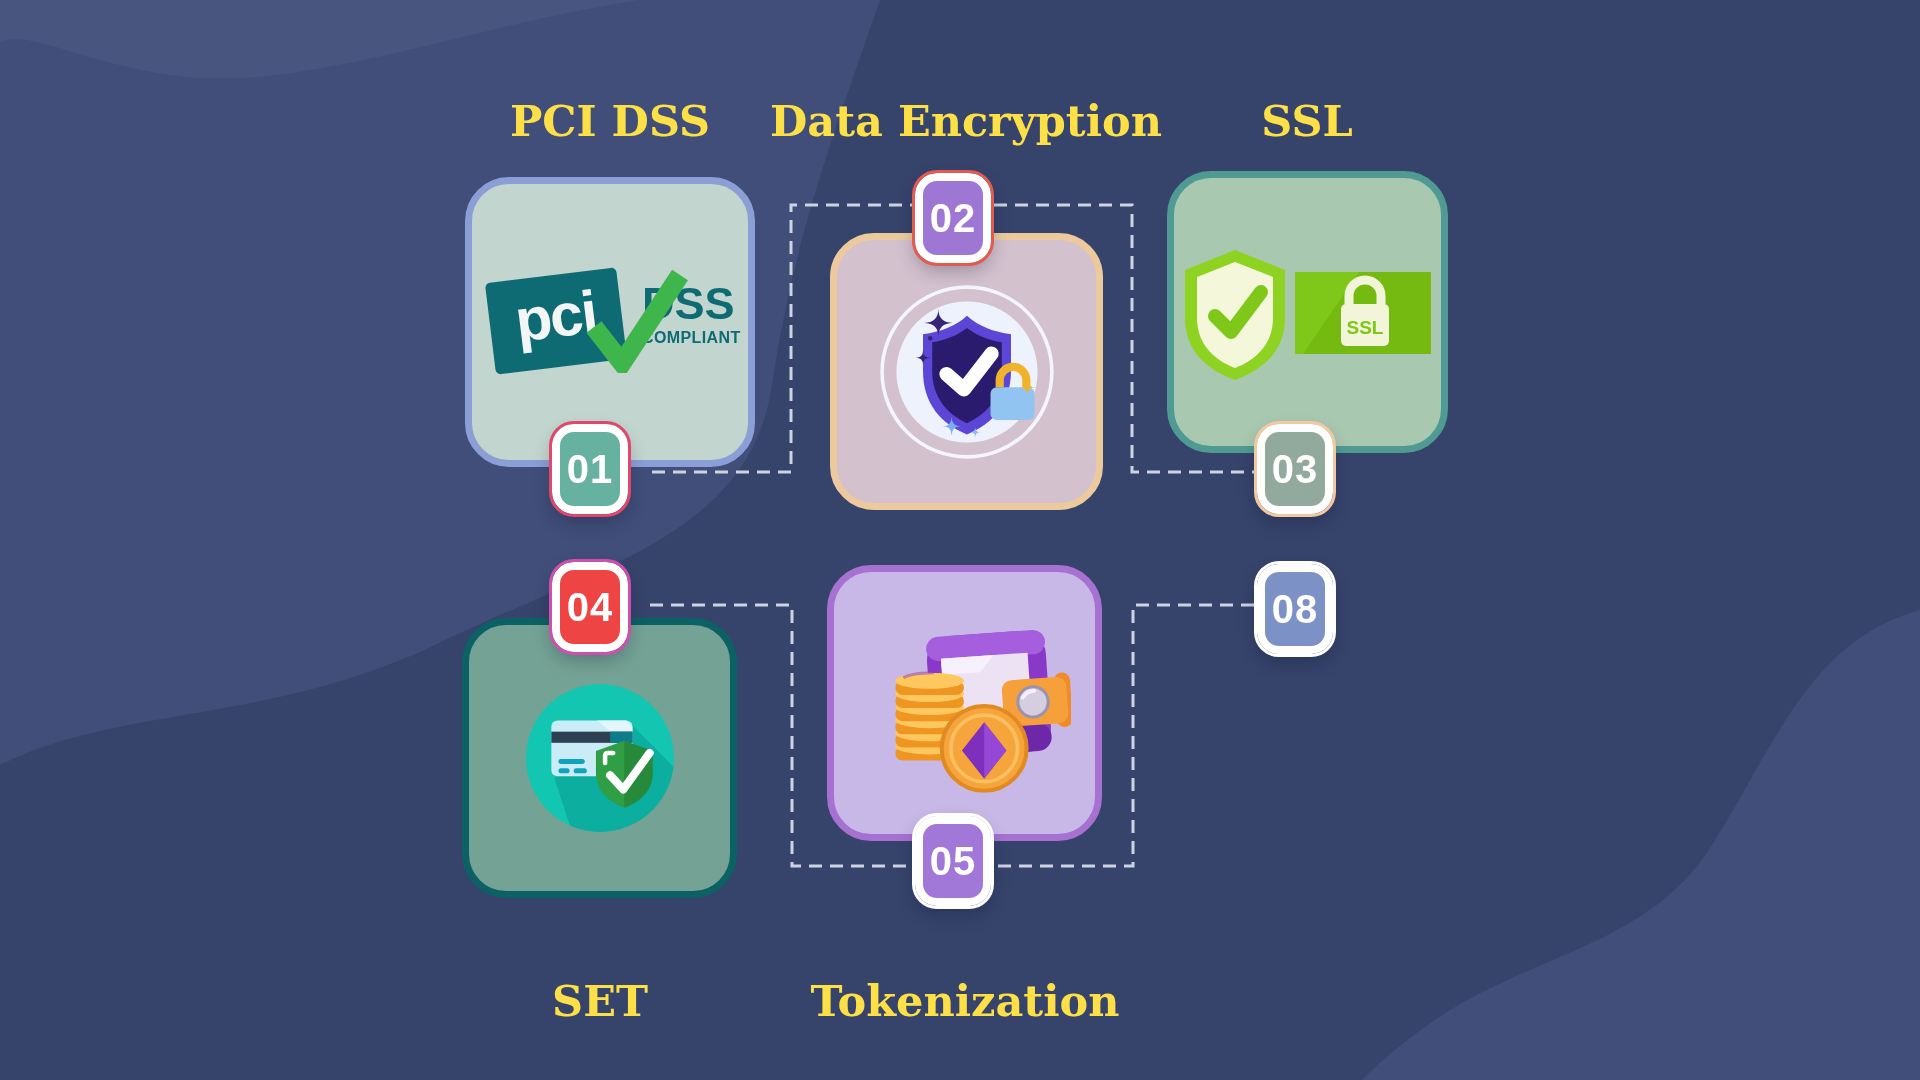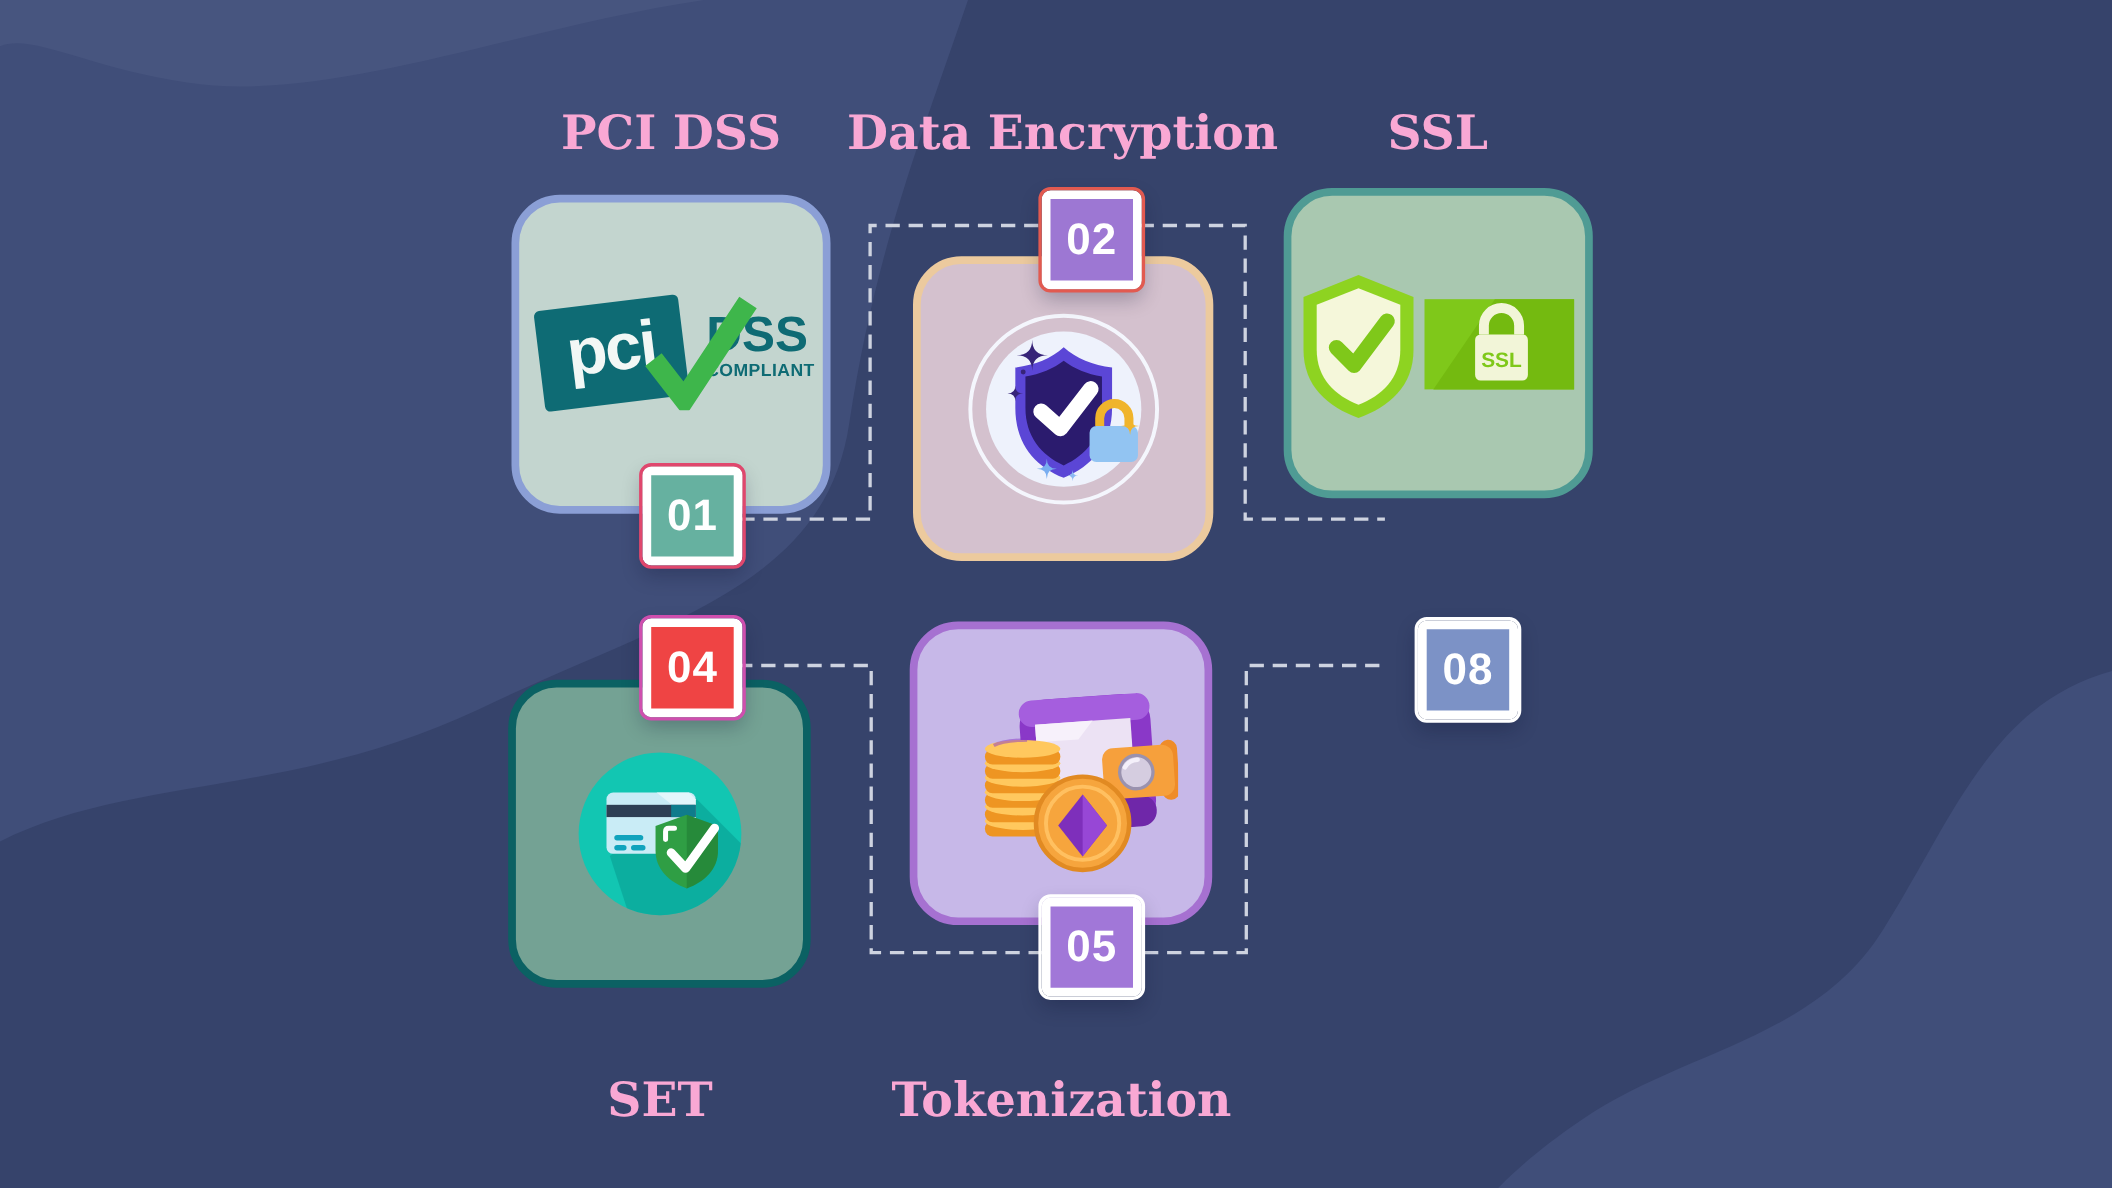--- a/index.html
+++ b/index.html
@@ -9,33 +9,33 @@
   .connector-svg{z-index:1;}
 
   .card{position:absolute;box-sizing:border-box;border:7px solid;border-radius:44px;z-index:2;}
   .c1{left:465px;top:177px;width:290px;height:290px;}
   .c2{left:830px;top:233px;width:273px;height:277px;}
   .c3{left:1167px;top:171px;width:281px;height:282px;}
   .c4{left:462px;top:618px;width:275px;height:280px;}
   .c5{left:827px;top:565px;width:275px;height:276px;}
   .c6{left:1173px;top:625px;width:270px;height:278px;}
 
-  .badge{position:absolute;box-sizing:border-box;width:91px;height:90px;
-         border:8px solid #ffffff;border-radius:8px;outline:3.5px solid transparent;
+  .badge{position:absolute;box-sizing:border-box;width:76px;height:90px;
+         border:8px solid #ffffff;border-radius:22px;outline:3.5px solid transparent;
          display:flex;align-items:center;justify-content:center;z-index:3;
-         box-shadow:0 8px 18px rgba(10,16,42,.28);margin-left:32px;}
+         box-shadow:0 8px 18px rgba(10,16,42,.28);}
   .badge span{color:#fff;font-weight:bold;font-size:40px;letter-spacing:1px;}
   .b1{left:552px;top:424px;}
   .b2{left:915px;top:173px;}
   .b3{left:1257px;top:424px;}
   .b4{left:552px;top:562px;}
   .b5{left:915px;top:816px;}
   .b6{left:1257px;top:564px;}
 
-  .title{position:absolute;transform:translateX(-50%);color:#f9a8d4;
+  .title{position:absolute;transform:translateX(-50%);color:#fde047;
          font-family:"DejaVu Serif","Liberation Serif",serif;font-weight:bold;
          font-size:43px;white-space:nowrap;z-index:2;}
   .t1{left:610px;top:60px;}
   .t2{left:966px;top:60px;}
   .t3{left:1307px;top:60px;}
   .t4{left:600px;top:940px;}
   .t5{left:965px;top:940px;}
   .t6{left:1307px;top:940px;}
 
   .icon-center{position:absolute;left:50%;top:50%;transform:translate(-50%,-50%);}
@@ -183,20 +183,23 @@
     </svg>
   </section>
 
 
   <div class="badge b1" style="background: rgb(102, 177, 160); outline-color: rgb(224, 71, 109);">
     <span>01</span>
   </div>
   <div class="badge b2" style="background: rgb(157, 119, 211); outline-color: rgb(226, 90, 80);">
     <span>02</span>
   </div>
+  <div class="badge b3" style="background: rgb(146, 170, 157); outline-color: rgb(242, 200, 160);">
+    <span>03</span>
+  </div>
   <div class="badge b4" style="background: #ef4444; outline-color: rgb(207, 79, 174);">
     <span>04</span>
   </div>
   <div class="badge b5" style="background: rgb(161, 119, 216); outline-color: rgb(255, 255, 255);">
     <span>05</span>
   </div>
   <div class="badge b6" style="background: rgb(124, 146, 198); outline-color: rgb(255, 255, 255);">
     <span>08</span>
   </div>
 

